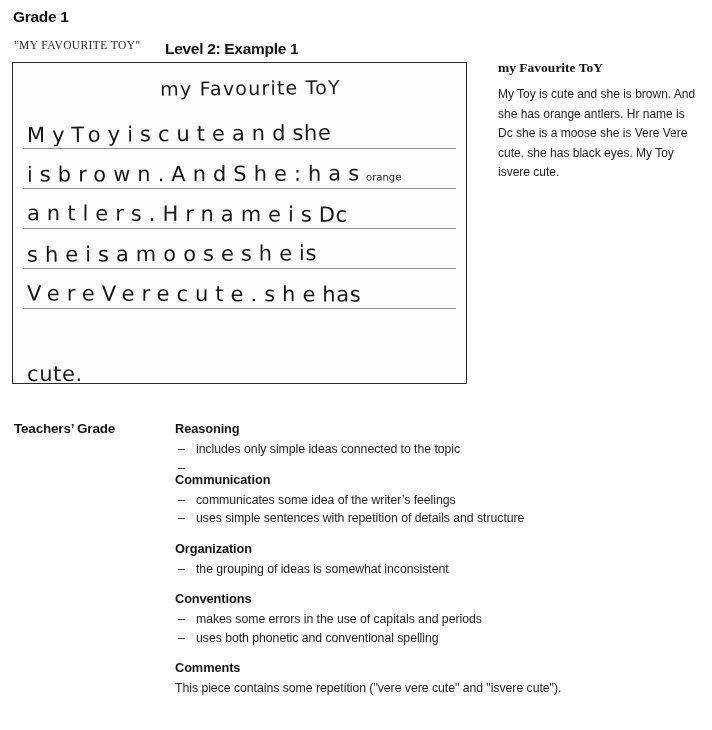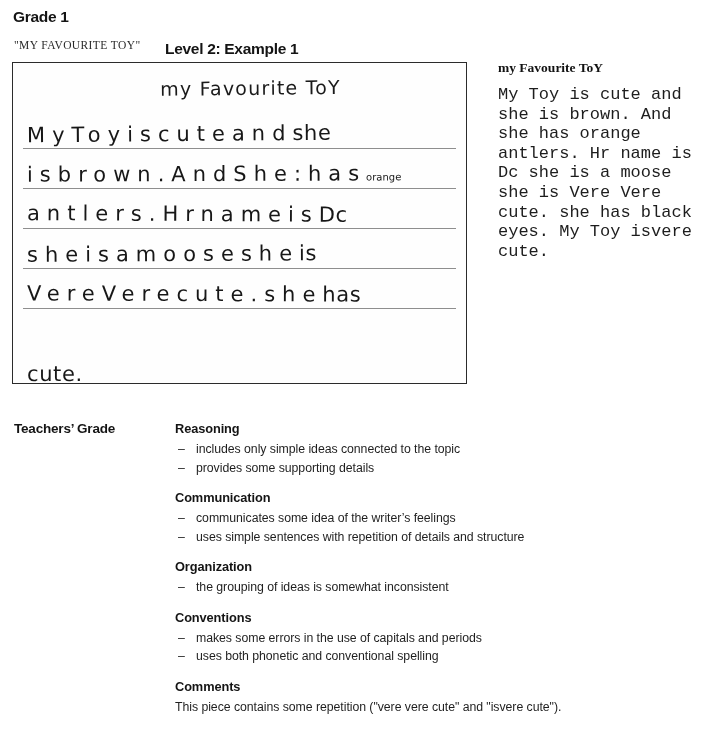--- a/index.html
+++ b/index.html
@@ -112,22 +112,22 @@
     width: 200px;
   }
   #transcription-heading {
     font-family: "Liberation Serif", serif;
     font-size: 13.5px;
     font-weight: bold;
     color: #121212;
     margin-bottom: 9px;
   }
   #transcription-body {
-    font-family: Liberation Mono, monospace;
-    font-size: 17px;
+    font-family: Liberation Sans, sans-serif;
+    font-size: 12px;
     line-height: 19.6px;
     color: #1d1d1d;
   }
 
   
   #notes-label {
     position: absolute;
     left: 14px; top: 421px;
     font-size: 13.5px;
     font-weight: bold;
@@ -217,21 +217,21 @@
 <div id="transcription">
   <div id="transcription-heading">my Favourite ToY</div>
   <div id="transcription-body">My Toy is cute and she is brown. And she has orange antlers. Hr name is Dc she is a moose she is Vere Vere cute. she has black eyes. My Toy isvere cute.</div>
 </div>
 
 <div id="notes-label">Teachers’ Grade</div>
 <div id="notes-body">
     <div class="note-group">
       <div class="note-heading">Reasoning</div>
       <div class="note-item"><span class="note-dash">–</span><span>includes only simple ideas connected to the topic</span></div>
-      <div class="note-item"><span class="note-dash">–</span><span>provides some supporting details</span></div>
+      <div class="note-item"><span class="note-dash">–</span></div>
     </div>
     <div class="note-group">
       <div class="note-heading">Communication</div>
       <div class="note-item"><span class="note-dash">–</span><span>communicates some idea of the writer’s feelings</span></div>
       <div class="note-item"><span class="note-dash">–</span><span>uses simple sentences with repetition of details and structure</span></div>
     </div>
     <div class="note-group">
       <div class="note-heading">Organization</div>
       <div class="note-item"><span class="note-dash">–</span><span>the grouping of ideas is somewhat inconsistent</span></div>
     </div>

